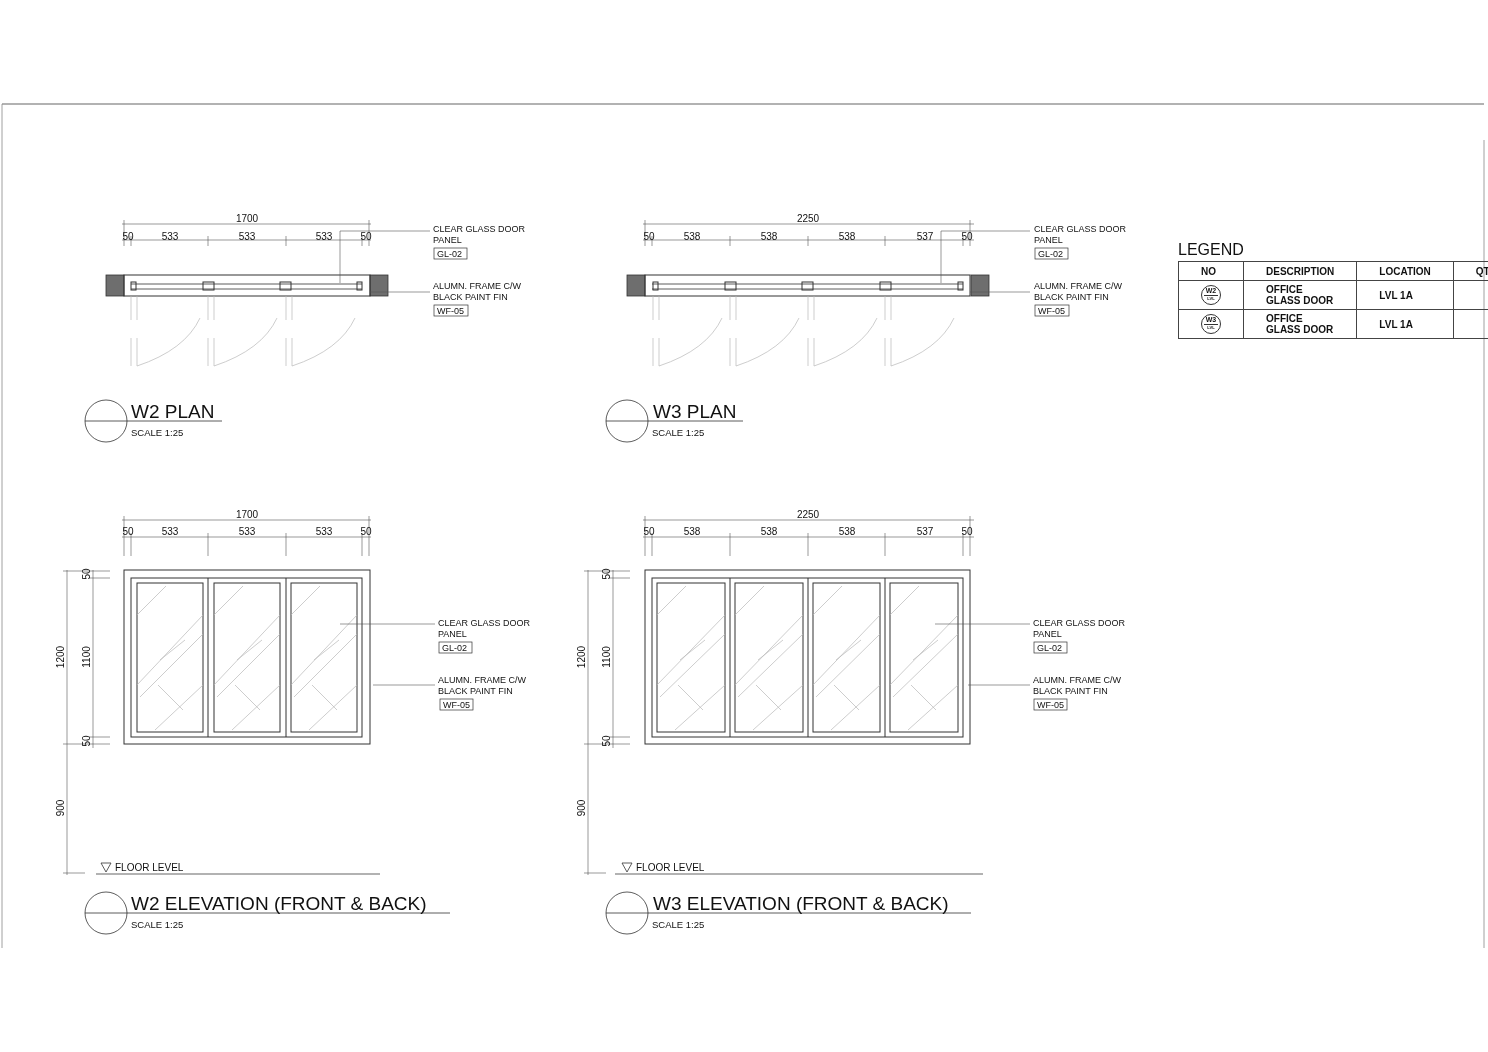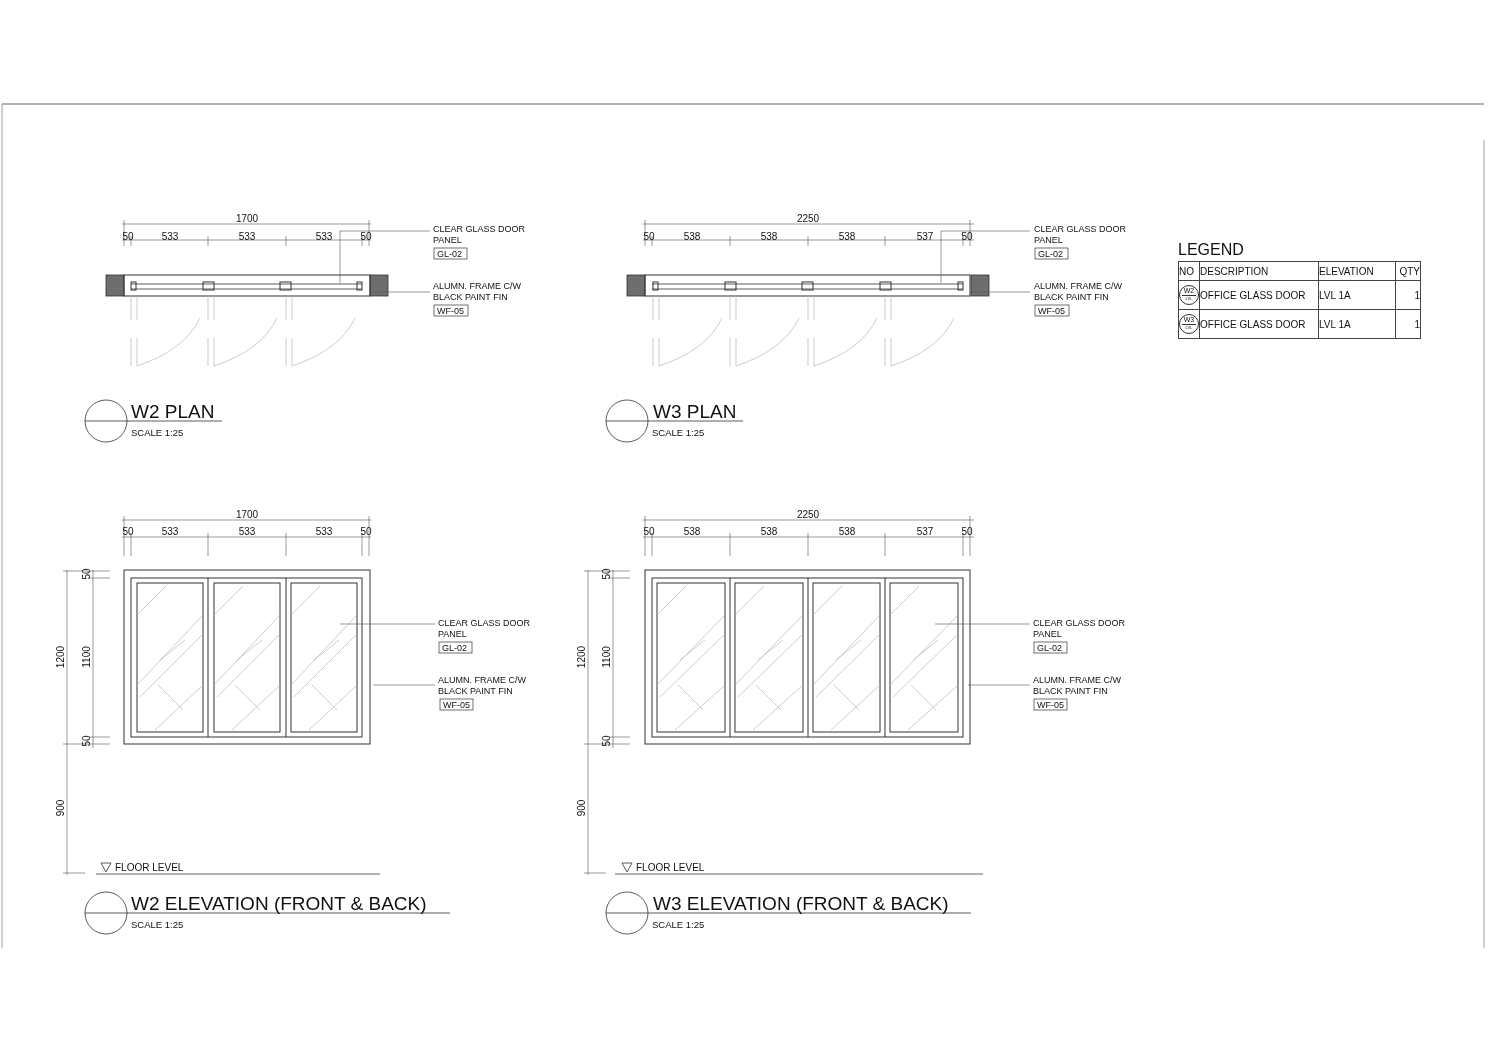--- a/index.html
+++ b/index.html
@@ -12,21 +12,21 @@
   .scale { font-size:9.5px; }
   .ln { stroke:#333; stroke-width:0.8; fill:none; }
   .thin { stroke:#555; stroke-width:0.6; fill:none; }
   .hatch { stroke:#b8b8b8; stroke-width:0.7; fill:none; }
   .frame { stroke:#333; stroke-width:1; fill:none; }
   .wall { fill:#6e6e6e; stroke:#333; stroke-width:0.8; }
   .tagbox { stroke:#333; stroke-width:0.7; fill:#fff; }
   #legend { position:absolute; left:1178px; top:241px; font-size:10px; }
   #legend .cap { font-size:16px; margin-bottom:2px; }
   #legend table { border-collapse:collapse; }
-  #legend td, #legend th { border:1px solid #444; font-weight:normal; padding:0 0; height:28px; font-size:10px; text-align:left; }
+  #legend td, #legend th { border:1px solid #444; font-weight:bold; padding:0 22px; height:28px; font-size:10px; text-align:left; }
   #legend th { height:18px; }
   #legend .qty { text-align:right; }
   .tagicon { width:18px; height:18px; border:1px solid #333; border-radius:50%; display:inline-block; position:relative; font-size:7px; text-align:center; line-height:9px; }
   .tagicon::after { content:""; position:absolute; left:2px; right:2px; top:9px; border-top:1px solid #333; }
   .tagicon .sub { font-size:4px; display:block; line-height:8px; }
 </style>
 </head>
 <body>
 
 <svg width="1488" height="1052" viewBox="0 0 1488 1052">
@@ -352,21 +352,21 @@
   </g>
 </svg>
 
 <div id="legend">
   <div class="cap">LEGEND</div>
   <table>
     <tbody>
         <tr>
       <th style="width:17px">NO</th>
       <th style="width:118px">DESCRIPTION</th>
-      <th style="width:76px">ELEVATION</th>
+      <th style="width:76px">LOCATION</th>
       <th style="width:24px" class="qty">QTY</th>
     </tr>
     <tr>
       <td>
         <span class="tagicon"><span>W2</span><span class="sub">LVL</span></span>
       </td>
       <td>OFFICE GLASS DOOR</td>
       <td>LVL 1A</td>
       <td class="qty">1</td>
     </tr>

